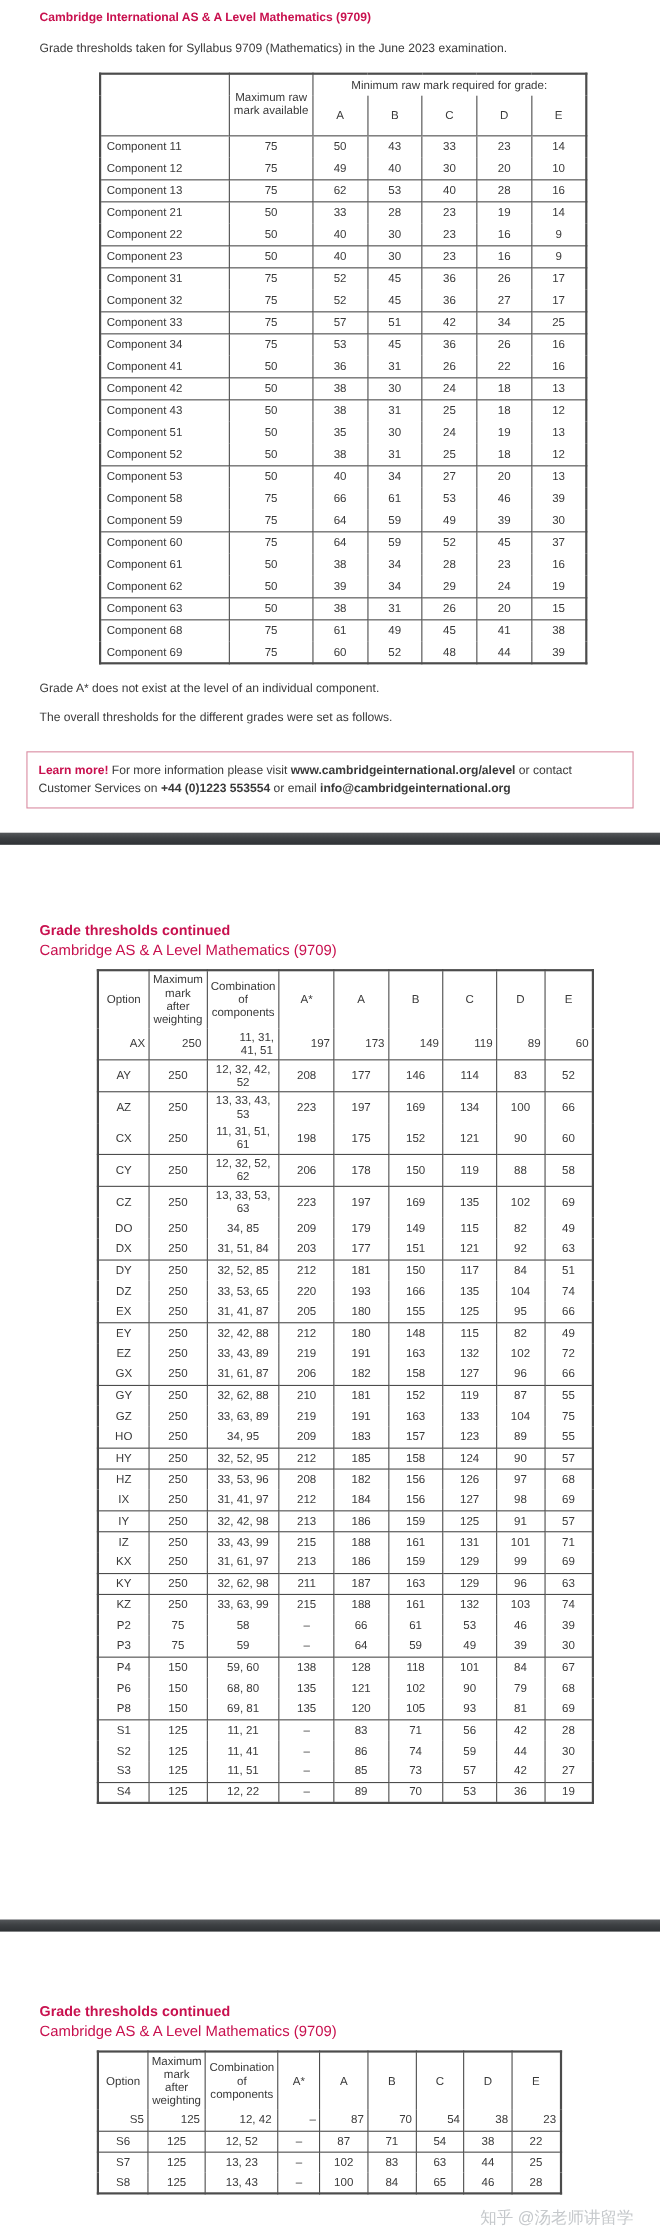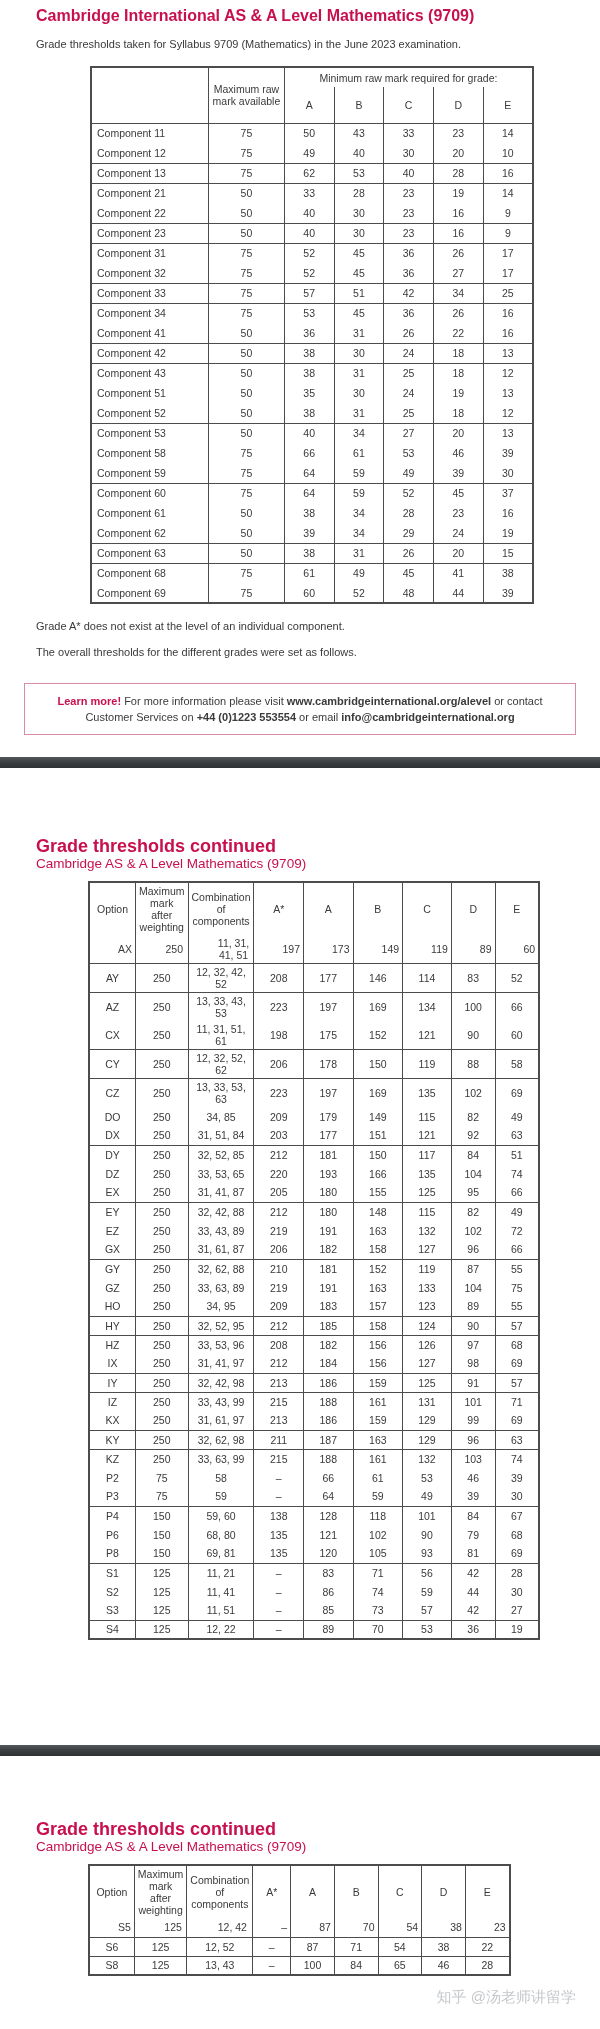--- a/index.html
+++ b/index.html
@@ -8,21 +8,21 @@
     width: 600px; height: 2029px; overflow: hidden;
     background: #ffffff;
     font-family: "Liberation Sans", sans-serif;
     color: #3a3a3a;
     position: relative;
   }
   .accent { color: var(--accent, #c8104e); }
 
   .page1 { padding-top: 7px; }
   .doc-title {
-    font-size: 16px; line-height: 18px; font-weight: bold;
+    font-size: 11px; line-height: 18px; font-weight: bold;
     margin: 0 0 13px 36px;
   }
   .subtitle { font-size: 11px; line-height: 13px; margin: 13px 0 0 36px; }
 
   table.grades-table {
     border-collapse: collapse;
     border: 2px solid #4c4c4c;
     font-size: 10.5px;
     color: #3a3a3a;
   }
@@ -45,33 +45,32 @@
   .t1 .maxh { line-height: 12.5px; }
   .t1 tbody tr:first-child td { border-top: 1px solid #4c4c4c; }
   .t1 td.name-cell { text-align: left; padding-left: 5px; }
 
   .note { font-size: 11px; line-height: 13px; margin: 16px 0 0 36px; }
   .note + .note { margin-top: 13px; }
 
   .learn-more {
     margin: 24px 24px 0 24px;
     border: 1px solid #d98ba1;
-    padding: 9px 28px;
-    text-align: center;
+    padding: 9px 10px;
   }
   .lm-text { margin: 0; font-size: 11px; line-height: 16px; }
 
   .divider {
     width: 600px; height: 11px;
     background: linear-gradient(180deg, #55585b 0%, #3d4043 45%, #2e3134 100%);
   }
   .divider1 { margin-top: 22px; }
   .divider2 { margin-top: 105px; }
 
-  .cont-title { font-size: 18px; line-height: 16px; font-weight: bold; margin: 70px 0 0 36px; }
+  .cont-title { font-size: 13px; line-height: 16px; font-weight: bold; margin: 70px 0 0 36px; }
   .page3 .cont-title { margin-top: 65px; }
   .cont-sub { font-size: 13.5px; line-height: 16px; font-weight: normal; margin: 2px 0 0 36px; }
 
   
   .t2 { margin: 9px 0 0 88px; width: 418px; }
   .t2 thead th { height: 46px; line-height: 12px; margin-top: 18px; }
   .t2 tbody tr:first-child td { border-top: none; padding-left: 28px; }
   .t2 td { height: 19px; }
 
   .watermark {
@@ -797,20 +796,31 @@
           <td>S6</td>
           <td>125</td>
           <td>12, 52</td>
           <td>–</td>
           <td>87</td>
           <td>71</td>
           <td>54</td>
           <td>38</td>
           <td>22</td>
         </tr>
+        <tr>
+          <td>S7</td>
+          <td>125</td>
+          <td>13, 23</td>
+          <td>–</td>
+          <td>102</td>
+          <td>83</td>
+          <td>63</td>
+          <td>44</td>
+          <td>25</td>
+        </tr>
         <tr class="sep">
           <td>S8</td>
           <td>125</td>
           <td>13, 43</td>
           <td>–</td>
           <td>100</td>
           <td>84</td>
           <td>65</td>
           <td>46</td>
           <td>28</td>

